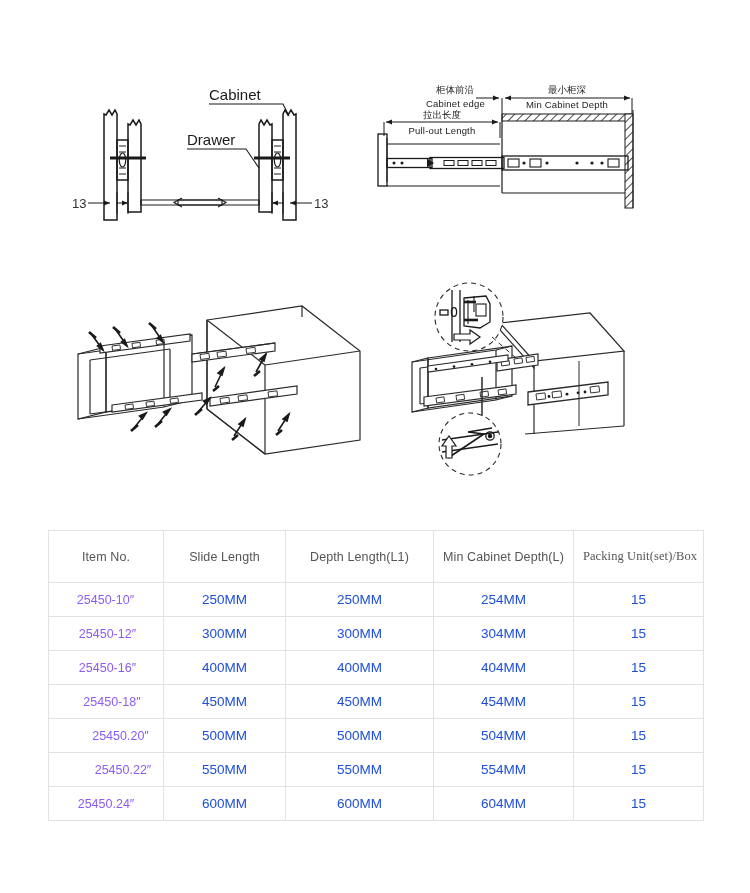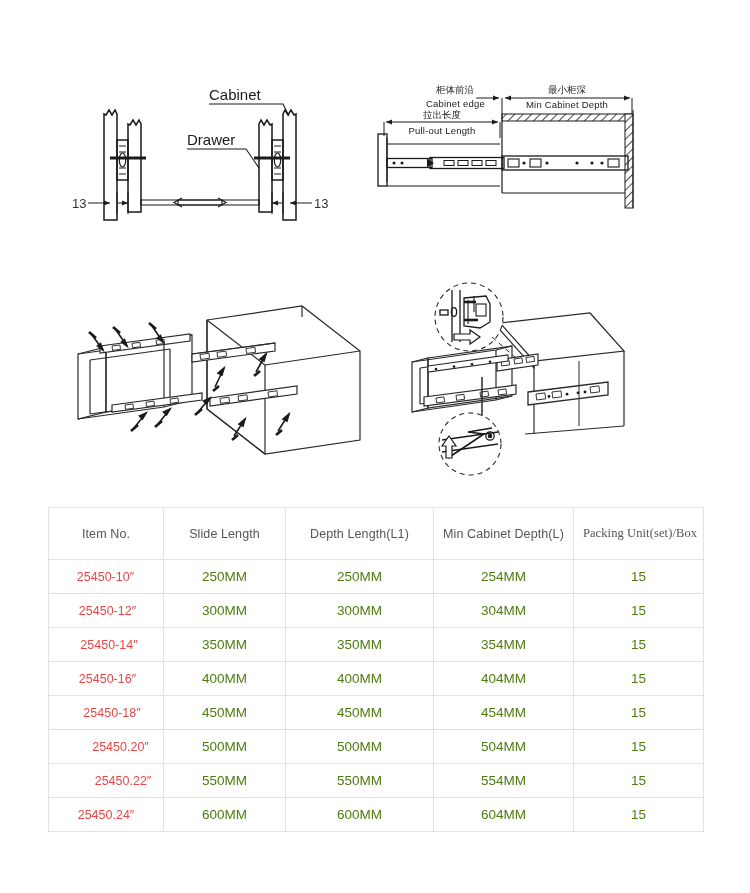--- a/index.html
+++ b/index.html
@@ -37,21 +37,21 @@
   }
   .lbl-en-big  { font-size: 15px; }
   .lbl-cn      { font-size: 9.5px; }
   .lbl-en-sm   { font-size: 9.5px; letter-spacing: .2px; }
   .lbl-dim     { font-size: 13px; fill: #333; }
 
   
   .spec-table-wrap {
     position: absolute;
     left: 48px;
-    top: 507px;
+    top: 530px;
     width: 655px;
   }
   table.spec {
     border-collapse: collapse;
     width: 655px;
     table-layout: fixed;
     background: #fff;
   }
   table.spec col.c-item { width: 115px; }
   table.spec col.c-sl   { width: 122px; }
@@ -82,25 +82,25 @@
   table.spec thead th.pack-head span {
     display: inline-block;
     width: 152px;
     margin-left: -11px;
     text-align: center;
     font-family: Liberation Serif, serif;
   }
   table.spec tbody td {
     height: 31px;
     font-size: 13.5px;
-    color: #4d7c0f;
+    color: #1d4ed8;
   }
   table.spec tbody td.item {
     font-size: 12.5px;
-    color: #ef4444;
+    color: #8b5cf6;
   }
   
   .drift-0 { padding-left: 0px; }
   .drift-1 { padding-left: 4px; }
   .drift-2 { padding-left: 7px; }
   .drift-3 { padding-left: 4px; }
   .drift-4 { padding-left: 13px; }
   .drift-5 { padding-left: 30px; }
   .drift-6 { padding-left: 35px; }
   .drift-7 { }
@@ -480,27 +480,20 @@
           <td>15</td>
         </tr>
         <tr>
           <td class="item drift-1">25450-12″</td>
           <td>300MM</td>
           <td>300MM</td>
           <td>304MM</td>
           <td>15</td>
         </tr>
         <tr>
-          <td class="item drift-2">25450-14″</td>
-          <td>350MM</td>
-          <td>350MM</td>
-          <td>354MM</td>
-          <td>15</td>
-        </tr>
-        <tr>
           <td class="item drift-3">25450-16″</td>
           <td>400MM</td>
           <td>400MM</td>
           <td>404MM</td>
           <td>15</td>
         </tr>
         <tr>
           <td class="item drift-4">25450-18″</td>
           <td>450MM</td>
           <td>450MM</td>

